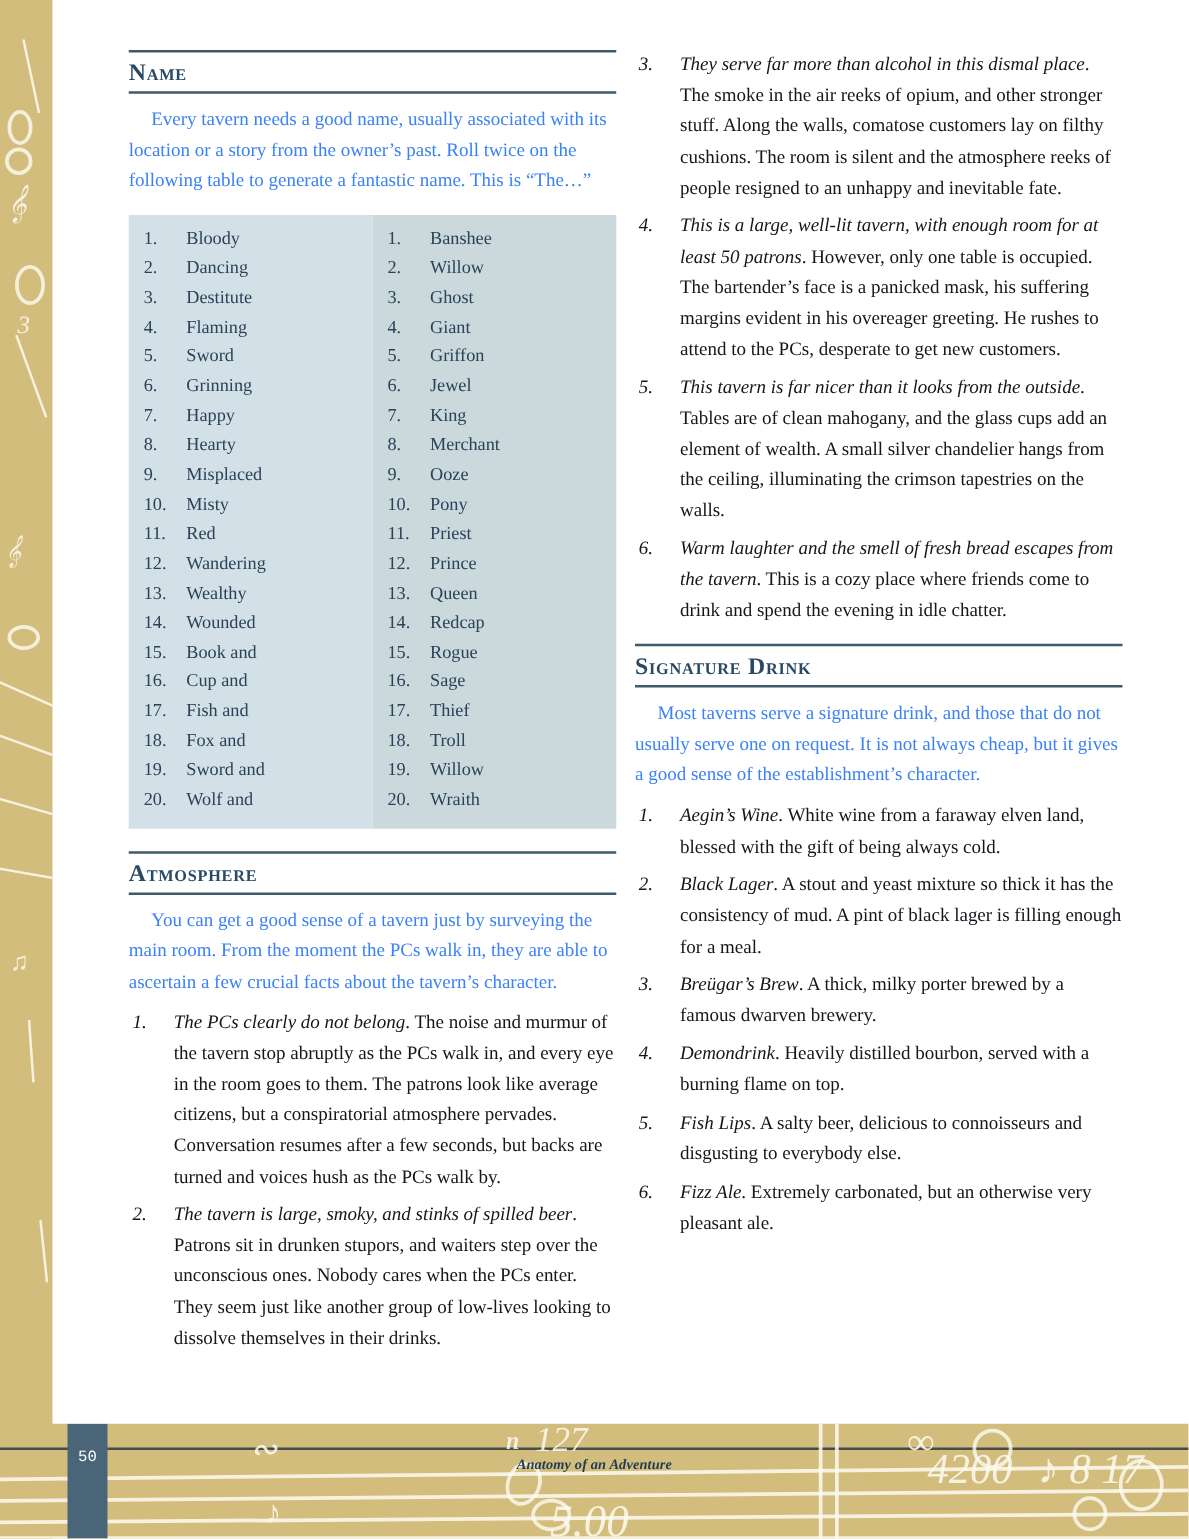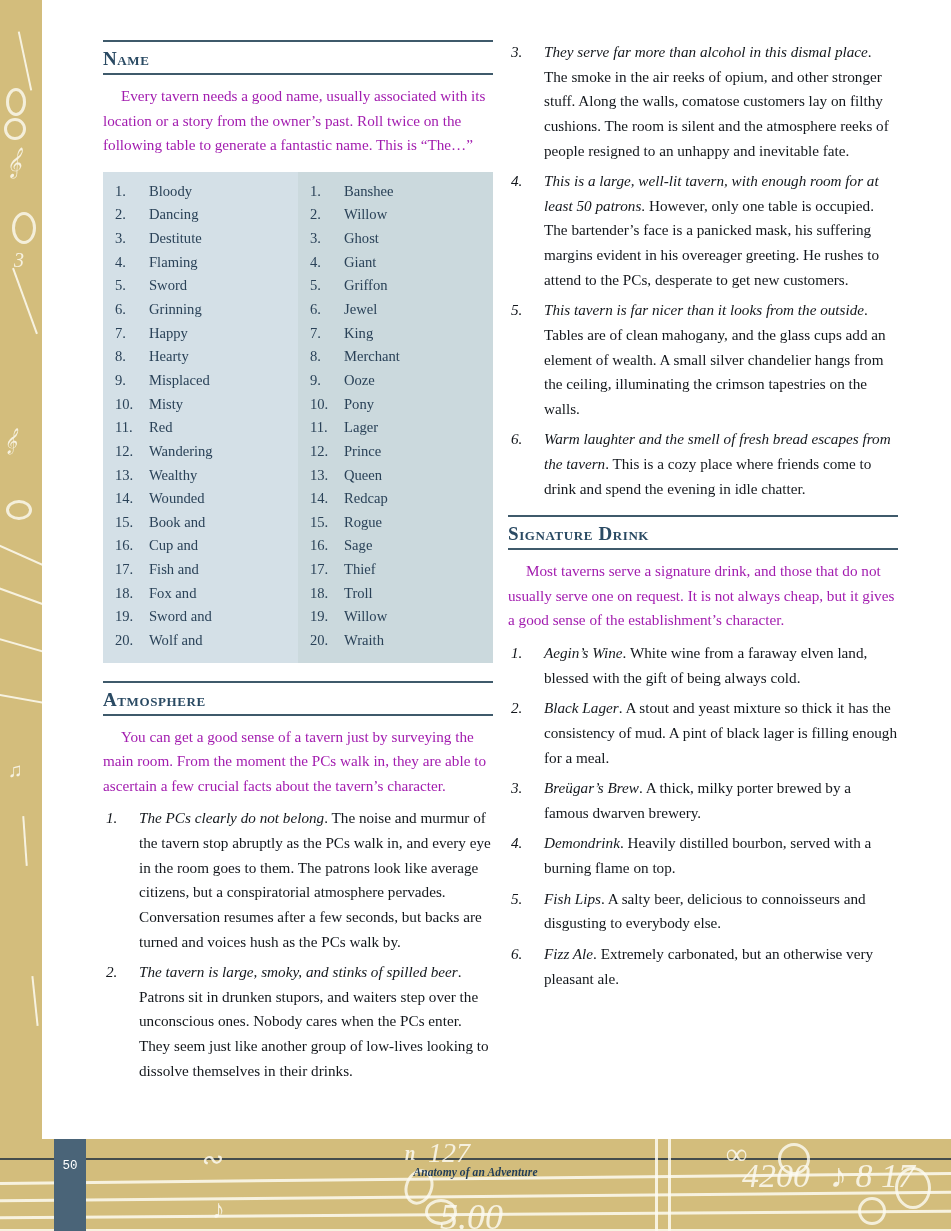--- a/index.html
+++ b/index.html
@@ -124,21 +124,21 @@
     color: #2a4a63;
     letter-spacing: .6px;
     line-height: 1.05;
   }
 
   
   p.body {
     margin: 0 0 8px 0;
     font-size: 15.2px;
     line-height: 1.62;
-    color: #a21caf;
+    color: #3b82f6;
     text-indent: 18px;
   }
 
   ol.numlist {
     list-style: none;
     margin: 0;
     padding: 0;
   }
   ol.numlist > li {
     position: relative;
@@ -344,21 +344,21 @@
           <div class="roll-row">
             <span class="rnum">9.</span>
             <span class="rval">Ooze</span>
           </div>
           <div class="roll-row">
             <span class="rnum">10.</span>
             <span class="rval">Pony</span>
           </div>
           <div class="roll-row">
             <span class="rnum">11.</span>
-            <span class="rval">Lager</span>
+            <span class="rval">Priest</span>
           </div>
           <div class="roll-row">
             <span class="rnum">12.</span>
             <span class="rval">Prince</span>
           </div>
           <div class="roll-row">
             <span class="rnum">13.</span>
             <span class="rval">Queen</span>
           </div>
           <div class="roll-row">

